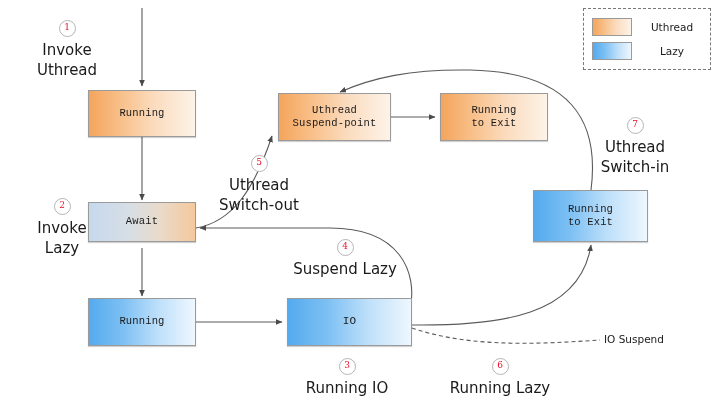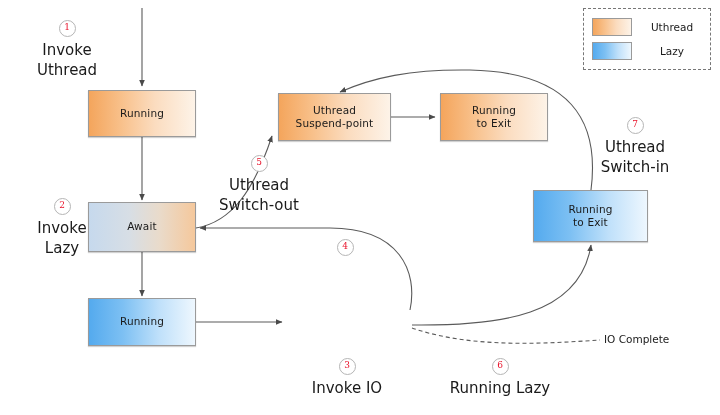--- a/index.html
+++ b/index.html
@@ -30,21 +30,21 @@
     box-shadow: 0 1px 1px rgba(0,0,0,0.18);
     display: flex;
     align-items: center;
     justify-content: center;
     text-align: center;
     font-size: 10.5px;
     color: #1a1a1a;
     line-height: 1.25;
     letter-spacing: 0.15px;
   }
-  .node .lbl { display: block; }
+  .node .lbl { display: block; font-family: Liberation Mono, monospace; }
   .uthread {
     background: linear-gradient(to right, #f4a55c 0%, #f8c08a 30%, #fbdcbf 62%, #fdf3e8 100%);
   }
   .lazy {
     background: linear-gradient(to right, #54aaee 0%, #7dc0f3 32%, #bfe0fa 66%, #eef7fe 100%);
   }
   .await-node {
     background: linear-gradient(to right, #c6d9ed 0%, #d7dee5 38%, #e9dbcb 66%, #f5c89c 100%);
   }
   .mono { font-family: "DejaVu Sans Mono", "Liberation Mono", monospace; font-size: 11px; }
@@ -143,21 +143,21 @@
       <path d="M591,190 C600,120 570,72 470,70 C410,69 372,78 340,92" marker-end="url(#arrow)"></path>
 
       <path d="M412,328 C470,348 540,344 600,340" stroke-dasharray="4,3"></path>
     </g>
   </svg>
 
   <div class="node uthread" style="left:88px; top:90px; width:108px; height:47px;">
     <span class="lbl">Running</span>
   </div>
 
-  <div class="node await-node" style="left:88px; top:202px; width:108px; height:50px;">
+  <div class="node await-node" style="left:88px; top:202px; width:108px; height:40px;">
     <span class="lbl">Await</span>
   </div>
 
   <div class="node lazy" style="left:88px; top:298px; width:108px; height:48px;">
     <span class="lbl">Running</span>
   </div>
 
   <div class="node uthread" style="left:278px; top:93px; width:113px; height:48px; white-space:pre-line;">
     <span class="lbl">Uthread
 Suspend-point</span>
@@ -166,60 +166,64 @@
   <div class="node uthread" style="left:440px; top:93px; width:108px; height:48px; white-space:pre-line;">
     <span class="lbl">Running
 to Exit</span>
   </div>
 
   <div class="node lazy" style="left:533px; top:190px; width:115px; height:52px; white-space:pre-line;">
     <span class="lbl">Running
 to Exit</span>
   </div>
 
+  <div class="node lazy mono" style="left:287px; top:298px; width:125px; height:48px;">
+    <span class="lbl">IO</span>
+  </div>
 
   <div class="step" style="left:7px; top:20px;">
     <div class="badge">1</div>
     <div class="step-label">Invoke
 Uthread</div>
   </div>
 
   <div class="step" style="left:2px; top:198px;">
     <div class="badge">2</div>
     <div class="step-label">Invoke
 Lazy</div>
   </div>
 
   <div class="step" style="left:287px; top:358px;">
     <div class="badge">3</div>
-    <div class="step-label">Invoke IO</div>
+    <div class="step-label">Running IO</div>
   </div>
 
   <div class="step" style="left:285px; top:239px;">
     <div class="badge">4</div>
+    <div class="step-label">Suspend Lazy</div>
   </div>
 
   <div class="step" style="left:199px; top:155px;">
     <div class="badge">5</div>
     <div class="step-label">Uthread
 Switch-out</div>
   </div>
 
   <div class="step" style="left:440px; top:358px;">
     <div class="badge">6</div>
     <div class="step-label">Running Lazy</div>
   </div>
 
   <div class="step" style="left:575px; top:117px;">
     <div class="badge">7</div>
     <div class="step-label">Uthread
 Switch-in</div>
   </div>
 
-  <div class="edge-label" style="left:604px; top:333px;">IO Complete</div>
+  <div class="edge-label" style="left:604px; top:333px;">IO Suspend</div>
 
   <div class="legend">
     <div class="legend-row">
       <span class="swatch uthread"></span>
       <span class="legend-text">Uthread</span>
     </div>
     <div class="legend-row">
       <span class="swatch lazy"></span>
       <span class="legend-text">Lazy</span>
     </div>

